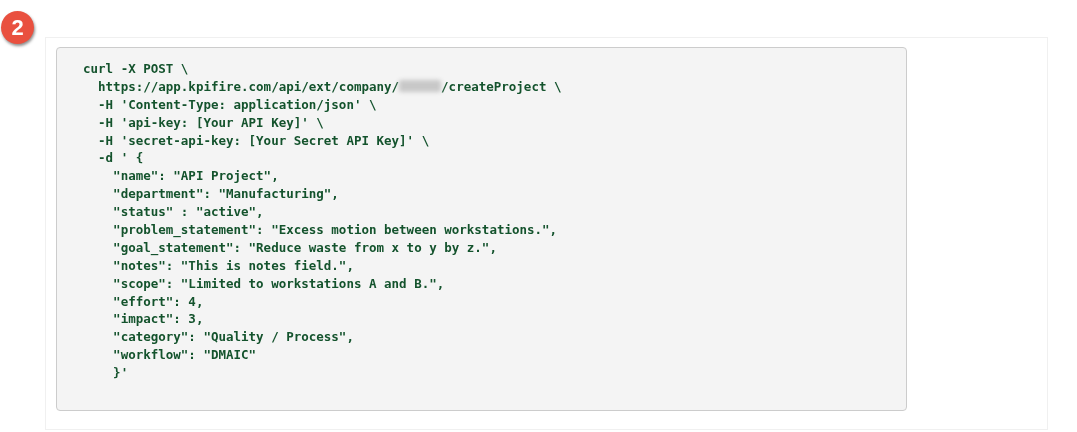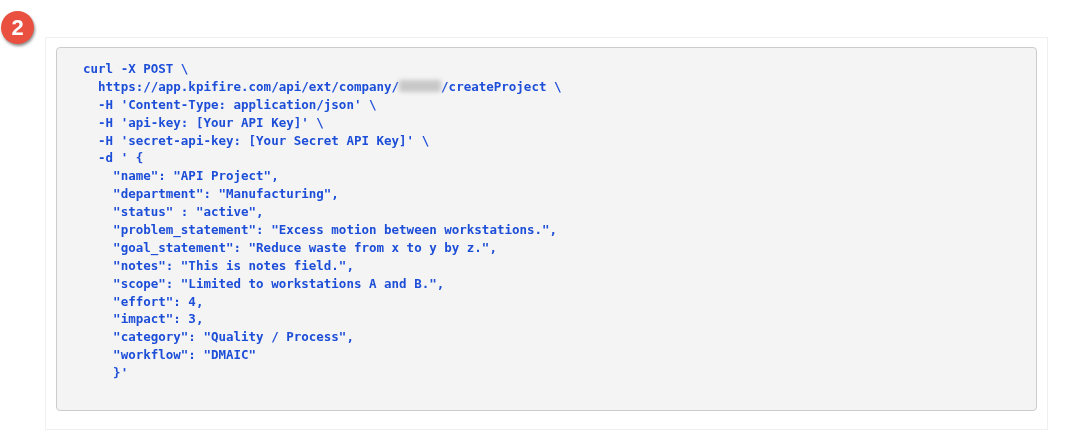--- a/index.html
+++ b/index.html
@@ -47,33 +47,33 @@
       width: 1003px;
       height: 393px;
       border: 1px solid #f0f0f0;
       background: #ffffff;
       box-sizing: border-box;
     }
     .code-block {
       position: absolute;
       left: 56px;
       top: 47px;
-      width: 981px;
+      width: 851px;
       height: 364px;
       background: #f4f4f4;
       border: 1px solid #cccccc;
       border-radius: 4px;
       box-sizing: border-box;
       margin: 0;
       padding: 12px 0 0 26px;
       font-family: "DejaVu Sans Mono", monospace;
       font-weight: bold;
       font-size: 12.5px;
       line-height: 17.9px;
-      color: #1d4ed8;
+      color: #14532d;
       white-space: pre;
       overflow: hidden;
     }
     .code-line {
       display: block;
       height: 17.9px;
     }
     .redacted {
       display: inline-block;
       width: 42px;

